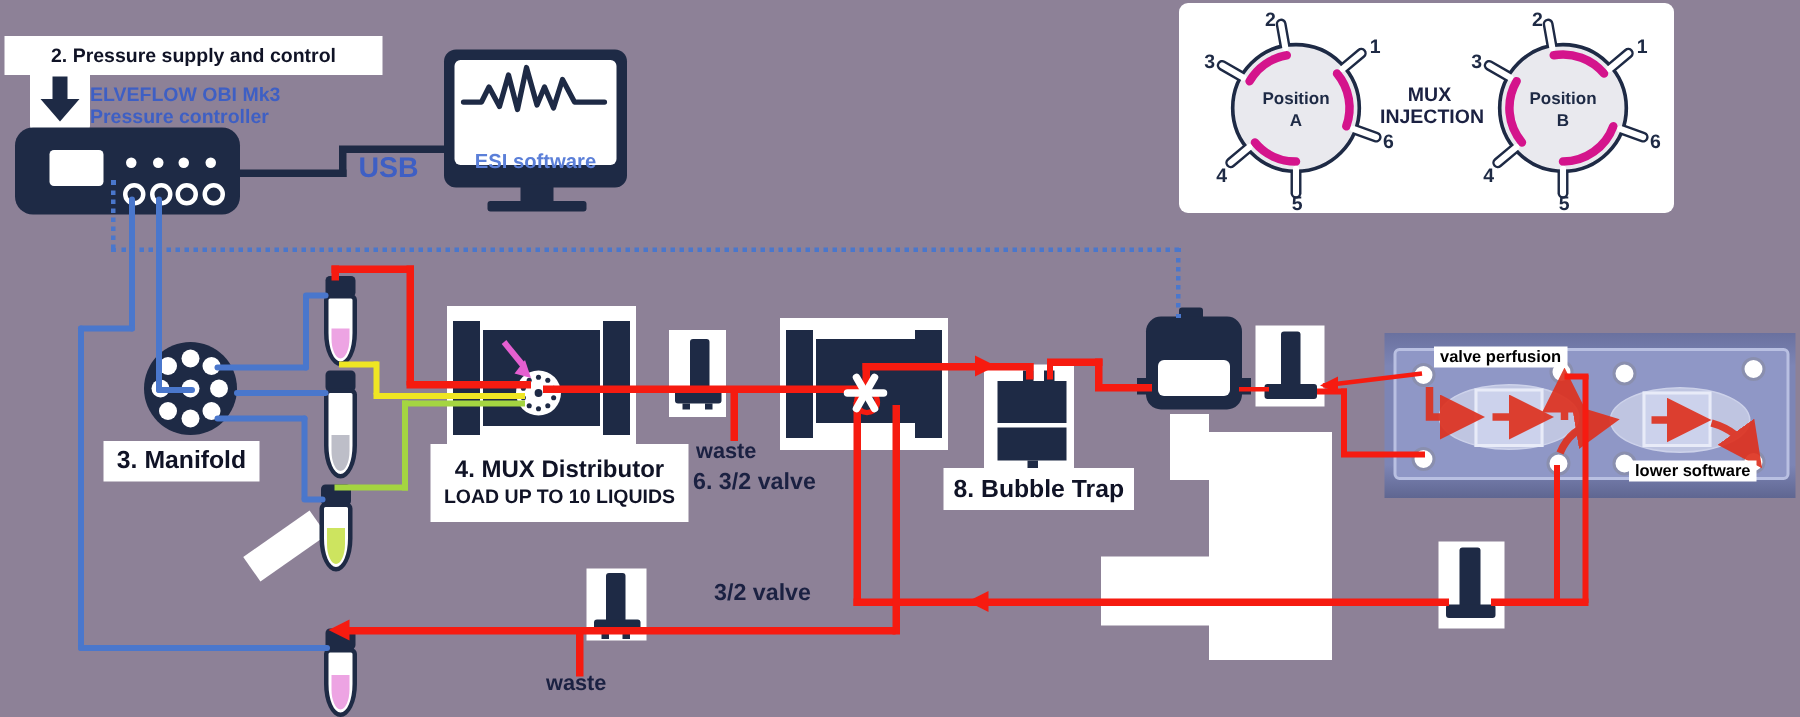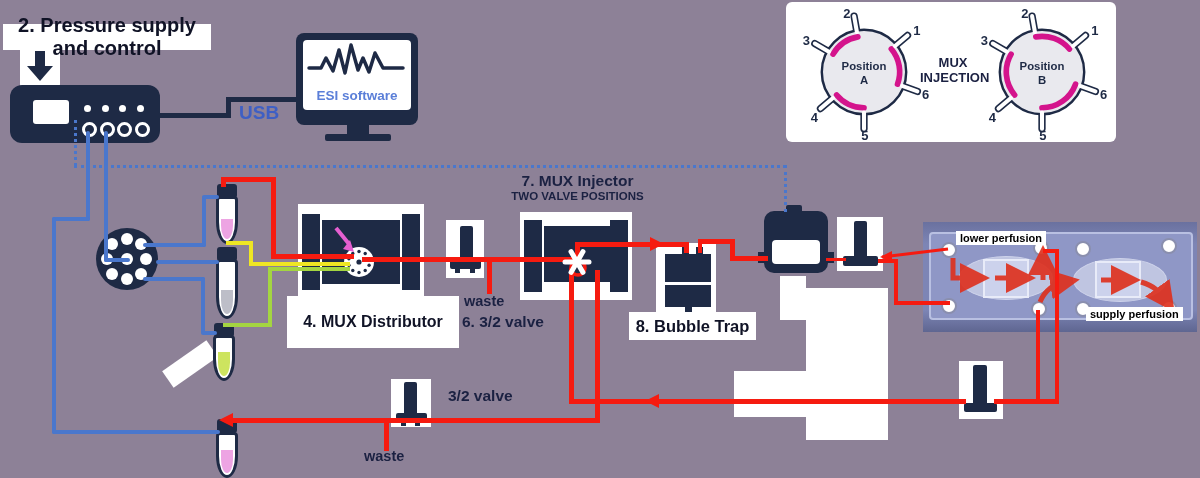--- a/index.html
+++ b/index.html
@@ -121,28 +121,32 @@
     <div class="abs" style="left:23px;top:15px;width:36px;height:24px;background:#fff;border-radius:3px;"></div>
     <div class="dot" style="left:74px;top:20px;width:7px;height:7px;background:#fff;"></div>
     <div class="dot" style="left:92px;top:20px;width:7px;height:7px;background:#fff;"></div>
     <div class="dot" style="left:109px;top:20px;width:7px;height:7px;background:#fff;"></div>
     <div class="dot" style="left:127px;top:20px;width:7px;height:7px;background:#fff;"></div>
     <div class="dot" style="left:72px;top:37px;width:9px;height:9px;border:3px solid #fff;"></div>
     <div class="dot" style="left:90px;top:37px;width:9px;height:9px;border:3px solid #fff;"></div>
     <div class="dot" style="left:107px;top:37px;width:9px;height:9px;border:3px solid #fff;"></div>
     <div class="dot" style="left:125px;top:37px;width:9px;height:9px;border:3px solid #fff;"></div>
   </div>
+  <div class="flab blue-txt" style="left:60px;top:56px;font-size:13px;">
+    <div>ELVEFLOW OBI Mk3</div>
+    <div>Pressure controller</div>
+  </div>
   <div class="flab blue-txt" style="left:239px;top:102px;font-size:19px;">USB</div>
 
   <div class="abs z20 navy" style="left:296px;top:33px;width:122px;height:92px;border-radius:8px;">
     <div class="abs" style="left:7px;top:7px;width:108px;height:70px;background:#fff;border-radius:4px;">
       <svg width="108" height="44" viewBox="0 0 108 44">
         <polyline points="6,28 18,28 23,18 30,31 36,10 42,33 48,5 55,30 60,18 66,32 72,13 80,28 100,28" fill="none" stroke="#1e2a45" stroke-width="3.5" stroke-linejoin="round" stroke-linecap="round"></polyline>
       </svg>
-      <div style="text-align:center;font-size:13.5px;font-weight:700;color:#5b7fd8;margin-top:4px;">ESI software</div>
+      <div style="text-align:center;font-size:13.5px;font-weight:700;color:#5b7fd8;margin-top:16px;">ESI software</div>
     </div>
   </div>
   <div class="abs z20 navy" style="left:347px;top:123px;width:22px;height:13px;"></div>
   <div class="abs z20 navy" style="left:325px;top:134px;width:66px;height:7px;border-radius:2px;"></div>
 
   <div class="abs z20 navy" style="left:96px;top:228px;width:62px;height:62px;border-radius:50%;">
     <div class="dot" style="left:25px;top:25px;width:12px;height:12px;background:#fff;"></div>
     <div class="dot" style="left:44px;top:25px;width:12px;height:12px;background:#fff;"></div>
     <div class="dot" style="left:39px;top:10px;width:12px;height:12px;background:#fff;"></div>
     <div class="dot" style="left:25px;top:5px;width:12px;height:12px;background:#fff;"></div>
@@ -264,22 +268,22 @@
       </defs>
       <g stroke="#de3220" stroke-width="5" fill="none" opacity="0.92">
         <path d="M30,36 L30,56 L52,56" marker-end="url(#ra)"></path>
         <path d="M72,56 L98,56" marker-end="url(#ra)"></path>
         <path d="M120,58 L120,38" marker-end="url(#ra)"></path>
         <path d="M117,80 C122,68 130,62 142,60" marker-end="url(#ra)"></path>
         <path d="M178,58 L203,58" marker-end="url(#ra)"></path>
         <path d="M218,60 C232,64 238,71 243,78" marker-end="url(#ra)"></path>
       </g>
     </svg>
-    <div class="abs" style="left:33px;top:9px;background:#fff;color:#000;font-size:11px;font-weight:700;padding:1px 4px;z-index:2;">lower perfusion</div>
-    <div class="abs" style="left:163px;top:85px;background:#fff;color:#000;font-size:11px;font-weight:700;padding:1px 4px;z-index:2;">supply perfusion</div>
+    <div class="abs" style="left:33px;top:9px;background:#fff;color:#000;font-size:11px;font-weight:700;padding:1px 4px;z-index:2;">valve perfusion</div>
+    <div class="abs" style="left:163px;top:85px;background:#fff;color:#000;font-size:11px;font-weight:700;padding:1px 4px;z-index:2;">lower software</div>
   </div>
 
   <div class="abs" style="left:786px;top:2px;width:330px;height:140px;background:#fff;border-radius:6px;z-index:12;"></div>
   <svg class="abs" style="left:788px;top:3px;z-index:13;" width="152" height="138" viewBox="0 0 170 170">
     <g stroke="#1e2a45" stroke-width="9" stroke-linecap="round">
       <line x1="76.3" y1="35.8" x2="72.8" y2="16.1"></line>
         <line x1="123.3" y1="52.9" x2="138.6" y2="40"></line>
       <line x1="41.7" y1="60" x2="24.4" y2="50"></line>
         <line x1="46.7" y1="117.1" x2="31.4" y2="130"></line>
       <line x1="85" y1="135" x2="85" y2="155"></line>
@@ -364,27 +368,25 @@
 
     <g>
       <line x1="336" y1="228" x2="349" y2="244" stroke="#e55fd0" stroke-width="4"></line>
       <polygon points="354,252 343,249 350,240" fill="#e55fd0"></polygon>
     </g>
 
     <line x1="882" y1="257" x2="948" y2="249" stroke="#f61b10" stroke-width="3"></line>
     <polygon points="880,257 892,251 892,262" fill="#f61b10"></polygon>
   </svg>
 
-  <div class="lab" style="left:3px;top:24px;width:208px;height:26px;font-size:20px;">2. Pressure supply and control</div>
+  <div class="lab" style="left:3px;top:24px;width:252px;height:26px;font-size:13px;">2. Pressure supply and control</div>
+  <div class="lab" style="left:69px;top:294px;width:104px;height:27px;font-size:16.5px;">3. Manifold</div>
   <div class="lab" style="left:287px;top:296px;width:172px;height:52px;flex-direction:column;">
     <div style="font-size:16px;">4. MUX Distributor</div>
+    <div style="font-size:13px;">LOAD UP TO 10 LIQUIDS</div>
   </div>
   <div class="flab" style="left:464px;top:293px;font-size:14.5px;">waste</div>
   <div class="flab" style="left:462px;top:313px;font-size:15.5px;">6. 3/2 valve</div>
-  <div class="flab" style="left:495px;top:172px;width:165px;text-align:center;">
-    <div style="font-size:15.5px;">7. MUX Injector</div>
-    <div style="font-size:11.5px;">TWO VALVE POSITIONS</div>
-  </div>
   <div class="lab" style="left:629px;top:312px;width:127px;height:28px;font-size:16.5px;">8. Bubble Trap</div>
-  <div class="flab" style="left:448px;top:387px;font-size:15.5px;">3/2 valve</div>
+  <div class="flab" style="left:432px;top:387px;font-size:15.5px;padding-left:44px;">3/2 valve</div>
   <div class="flab" style="left:364px;top:448px;font-size:14.5px;">waste</div>
 
 </div>
 
 </body></html>

